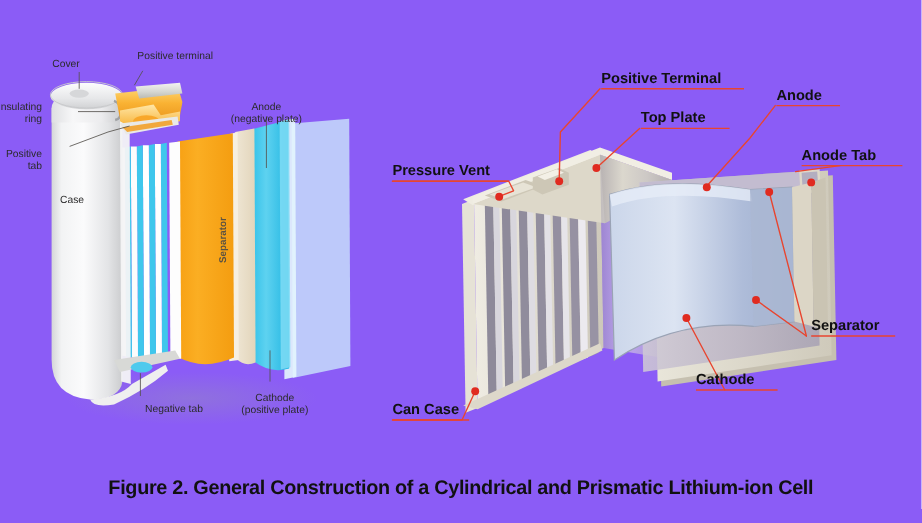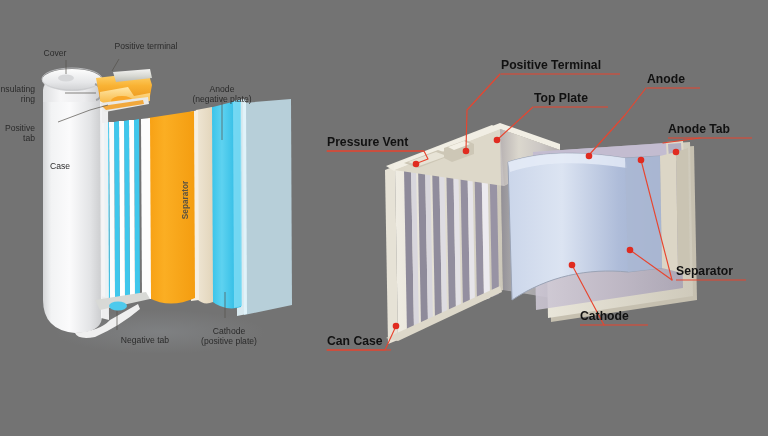--- a/index.html
+++ b/index.html
@@ -7,21 +7,21 @@
     padding: 0;
     background: #ffffff;
   }
   body {
     font-family: "Liberation Sans", sans-serif;
   }
   #page {
     position: relative;
     width: 768px;
     height: 436px;
-    background: #737373;
+    background: #8b5cf6;
     overflow: hidden;
   }
   .fig-wrap {
     position: absolute;
     left: 0;
     top: 0;
     width: 768px;
     height: 390px;
   }
   svg.diagram {
@@ -376,14 +376,15 @@
           <text class="lbl-pri" x="580" y="320">Cathode</text>
           <line class="underline-pri" x1="580" y1="325" x2="648" y2="325"></line>
 
           <text class="lbl-pri" x="327" y="345">Can Case</text>
           <line class="underline-pri" x1="327" y1="350" x2="391" y2="350"></line>
         </g>
       </g>
     </svg>
   </div>
 
+  <div id="caption">Figure 2. General Construction of a Cylindrical and Prismatic Lithium-ion Cell</div>
 
 </div>
 
 </body></html>

